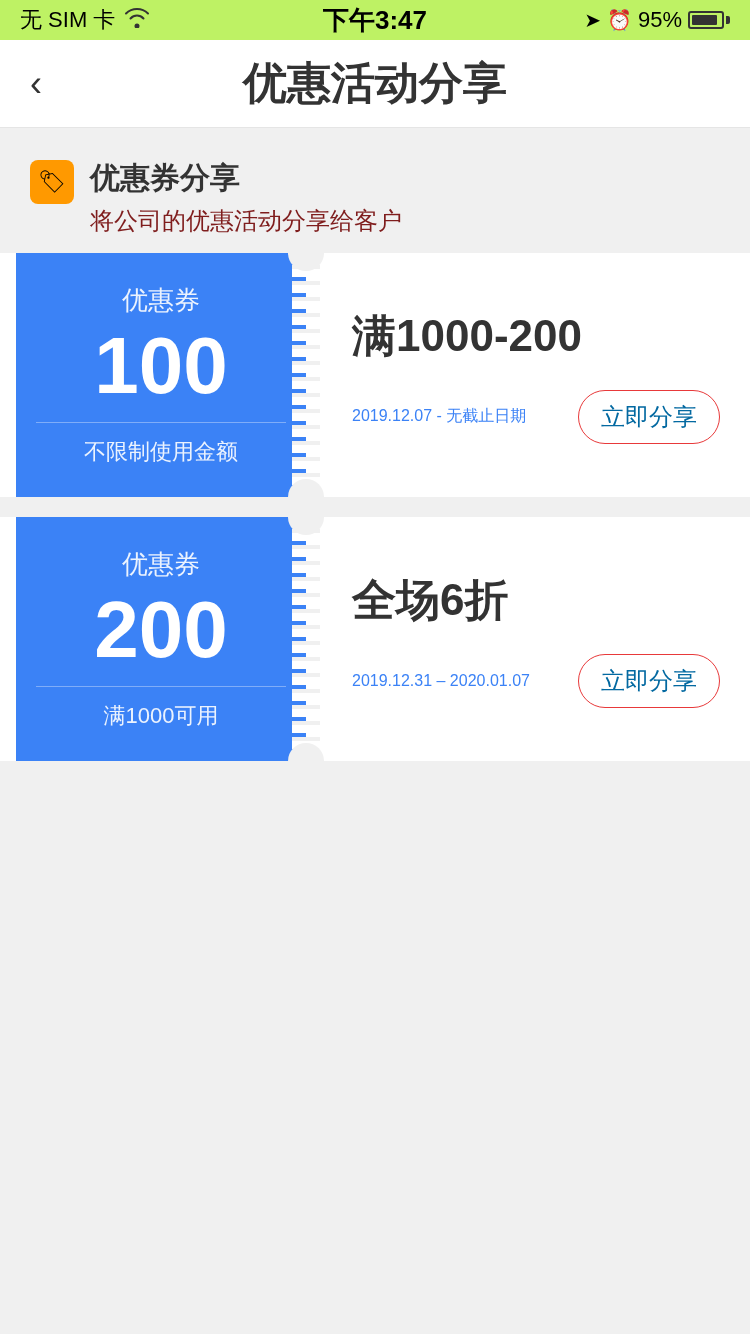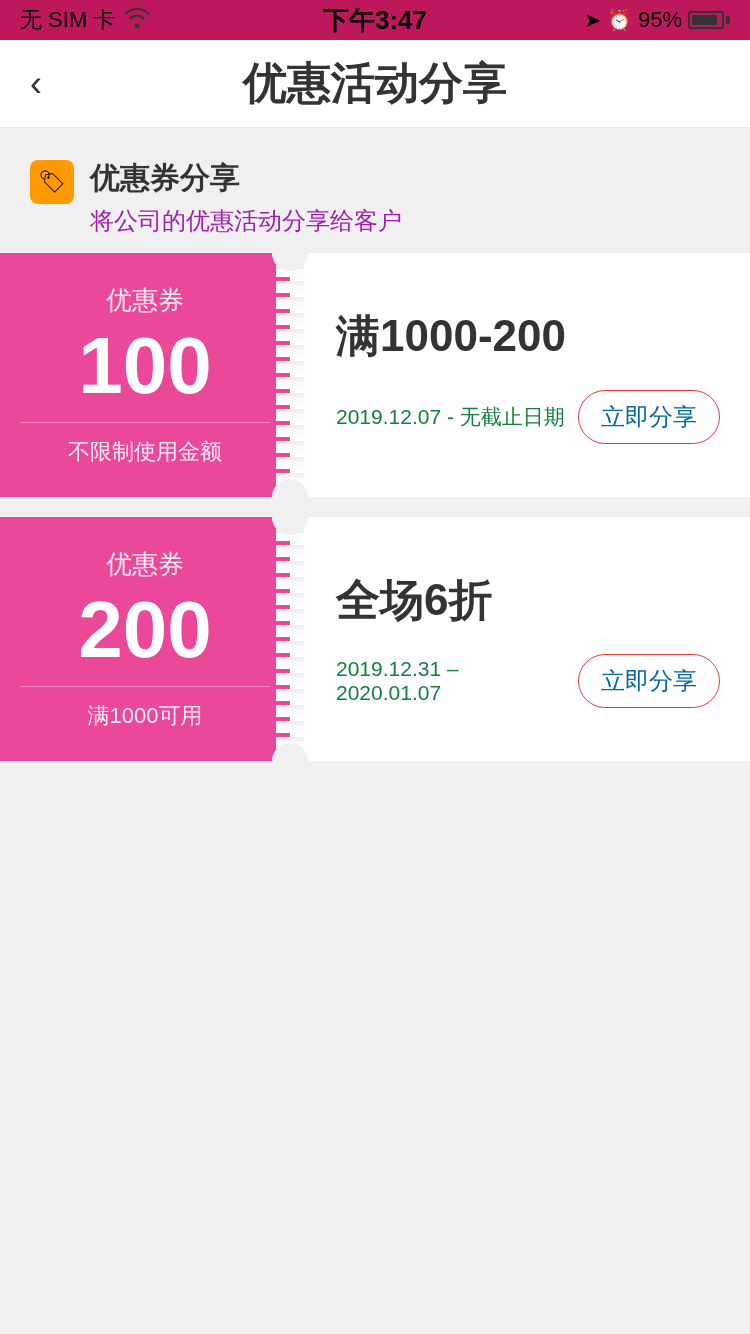--- a/index.html
+++ b/index.html
@@ -9,21 +9,21 @@
       min-height: 1334px;
       background: #f0f0f0;
       font-family: -apple-system, "PingFang SC", "Helvetica Neue", Arial, sans-serif;
       overflow-x: hidden;
     }
 
     
     .status-bar {
       width: 750px;
       height: 40px;
-      background: #be185d;
+      background: #bef264;
       display: flex;
       align-items: center;
       justify-content: space-between;
       padding: 0 20px;
       font-size: 24px;
       font-weight: 500;
     }
     .status-left {
       display: flex;
       align-items: center;
@@ -91,21 +91,21 @@
     }
     .section-text {}
     .section-title {
       font-size: 30px;
       font-weight: 600;
       color: #333;
       margin-bottom: 6px;
     }
     .section-subtitle {
       font-size: 24px;
-      color: #a21caf;
+      color: #7f1d1d;
     }
 
     
     .coupon-list {
       background: #f0f0f0;
       padding: 0 0 20px 0;
     }
 
     
     .coupon-card {
@@ -113,28 +113,29 @@
       margin: 0 0 20px 0;
       display: flex;
       align-items: stretch;
       overflow: hidden;
       position: relative;
     }
 
     
     .coupon-left {
       width: 290px;
-      background: #ec4899;
+      background: #3b82f6;
       display: flex;
       flex-direction: column;
       align-items: center;
       justify-content: center;
       padding: 30px 20px;
       position: relative;
       flex-shrink: 0;
+      margin-left: 16px;
     }
 
     
     .coupon-left::after {
       content: '';
       position: absolute;
       right: -14px;
       top: 0;
       bottom: 0;
       width: 28px;
@@ -215,22 +216,22 @@
       color: #333;
       margin-bottom: 24px;
     }
     .coupon-meta {
       display: flex;
       align-items: center;
       justify-content: space-between;
       gap: 10px;
     }
     .coupon-date {
-      font-size: 21px;
-      color: #15803d;
+      font-size: 16px;
+      color: #3b82f6;
       flex: 1;
     }
     .share-btn {
       border: 1.5px solid #e8393a;
       border-radius: 30px;
       padding: 10px 22px;
       font-size: 24px;
       color: #0369a1;
       background: #fff;
       cursor: pointer;

